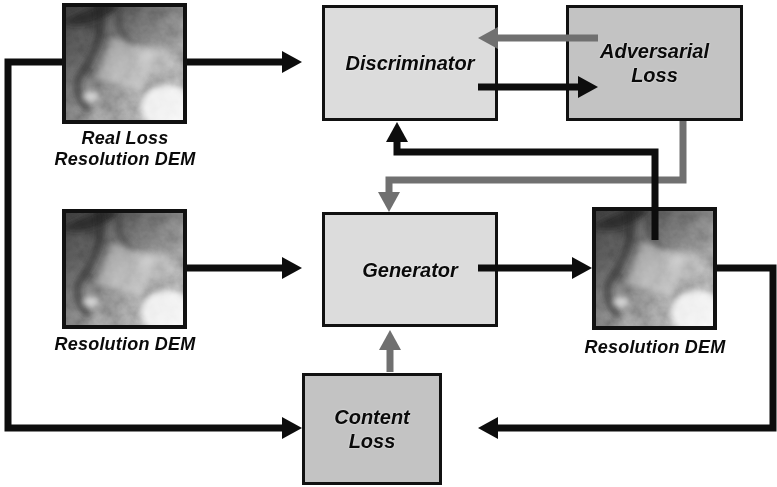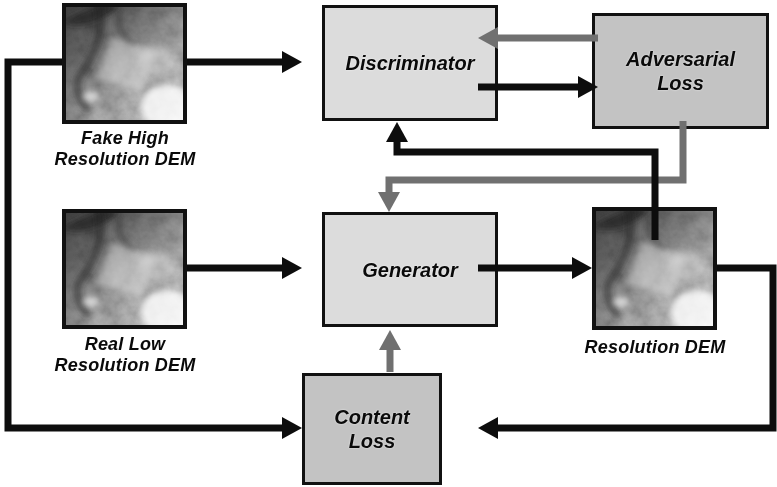--- a/index.html
+++ b/index.html
@@ -41,21 +41,21 @@
     position:absolute;box-sizing:border-box;z-index:1;
     border:3px solid var(--border);
     display:flex;flex-direction:column;align-items:center;justify-content:center;
     font-style:italic;font-weight:bold;font-size:20px;line-height:24px;
     color:var(--text);text-align:center;
     text-shadow:0 0 2px rgba(255,255,255,.8);
   }
   .node-light{background:var(--box-light);margin-left:20px;}
   .node-dark{background:var(--box-dark);}
   .node-discriminator{left:302px;top:5px;width:176px;height:116px;}
-  .node-adversarial{left:592px;top:5px;width:177px;height:116px;margin-top:8px;}
+  .node-adversarial{left:566px;top:5px;width:177px;height:116px;}
   .node-generator{left:302px;top:212px;width:176px;height:115px;}
   .node-content{left:302px;top:373px;width:140px;height:112px;}
   .node span{display:block;}
   
   .arrows{position:absolute;left:0;top:0;width:777px;height:487px;z-index:2;pointer-events:none;}
   .edge{fill:none;stroke-width:7;}
   .edge-black{stroke:var(--arrow-black);}
   .edge-gray{stroke:var(--arrow-gray);}
   .head-black{fill:var(--arrow-black);}
   .head-gray{fill:var(--arrow-gray);}
@@ -112,25 +112,24 @@
         <use href="#demScene" xlink:href="#demScene"></use>
       </svg>
   </div>
   <div class="dem-figure dem-fake-high">
     <svg viewBox="0 0 125 120" preserveAspectRatio="none">
         <use href="#demScene" xlink:href="#demScene"></use>
       </svg>
   </div>
 
   <div class="dem-caption cap-real-high">
-    <span>Fake High</span>
+    <span>Real Loss</span>
     <span>Resolution DEM</span>
   </div>
   <div class="dem-caption cap-real-low">
-    <span>Real Low</span>
     <span>Resolution DEM</span>
   </div>
   <div class="dem-caption cap-fake-high">
     <span>Resolution DEM</span>
   </div>
 
   <div class="node node-light node-discriminator">
     <span>Discriminator</span>
   </div>
   <div class="node node-dark node-adversarial">

